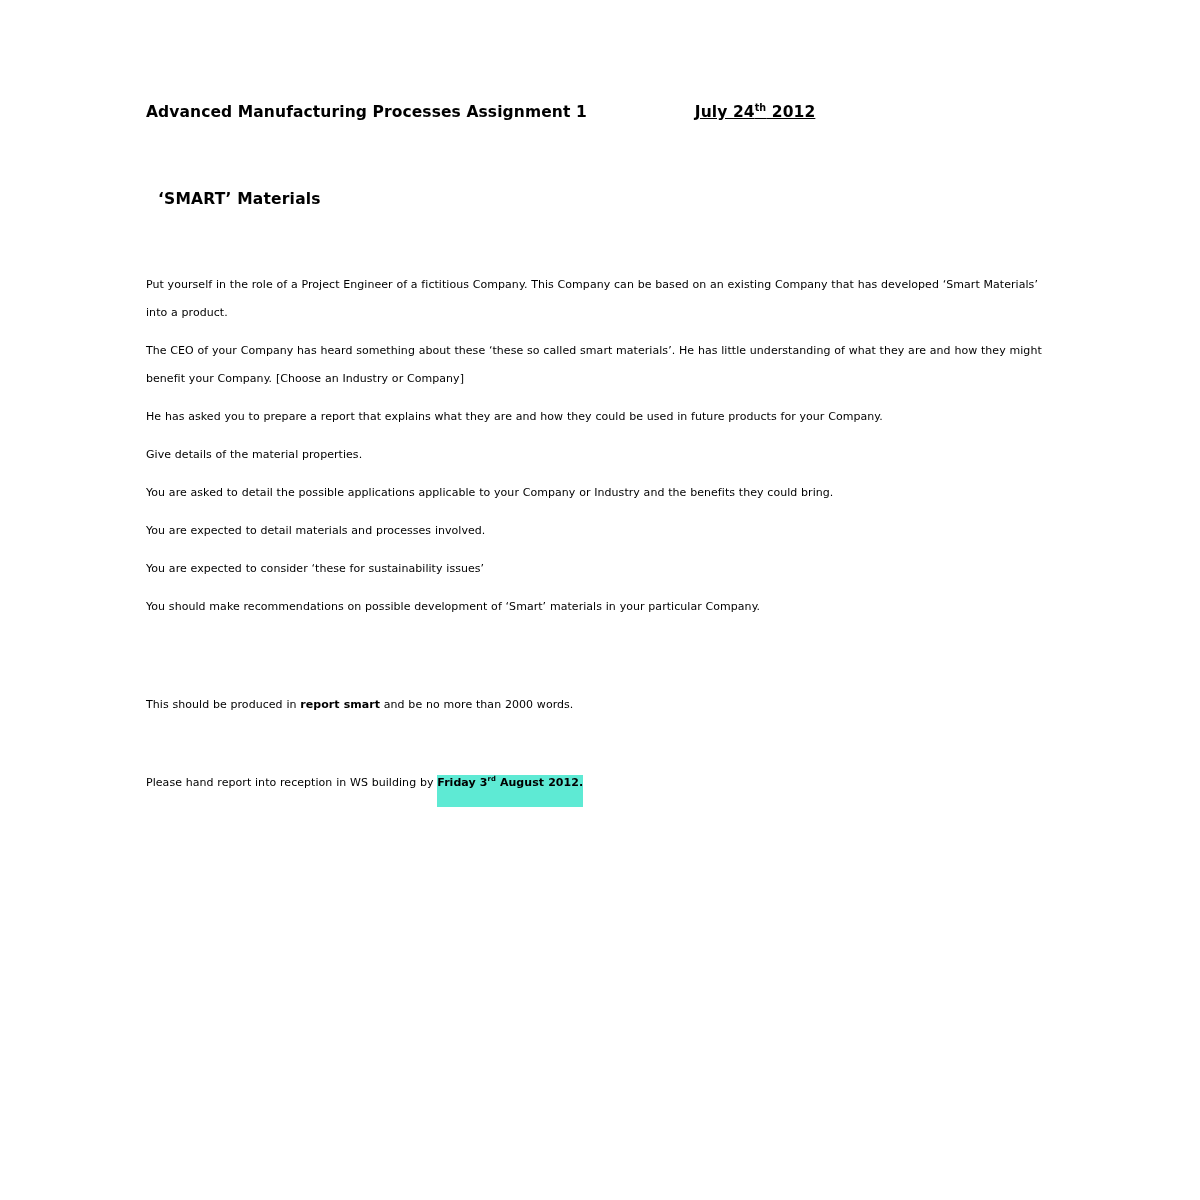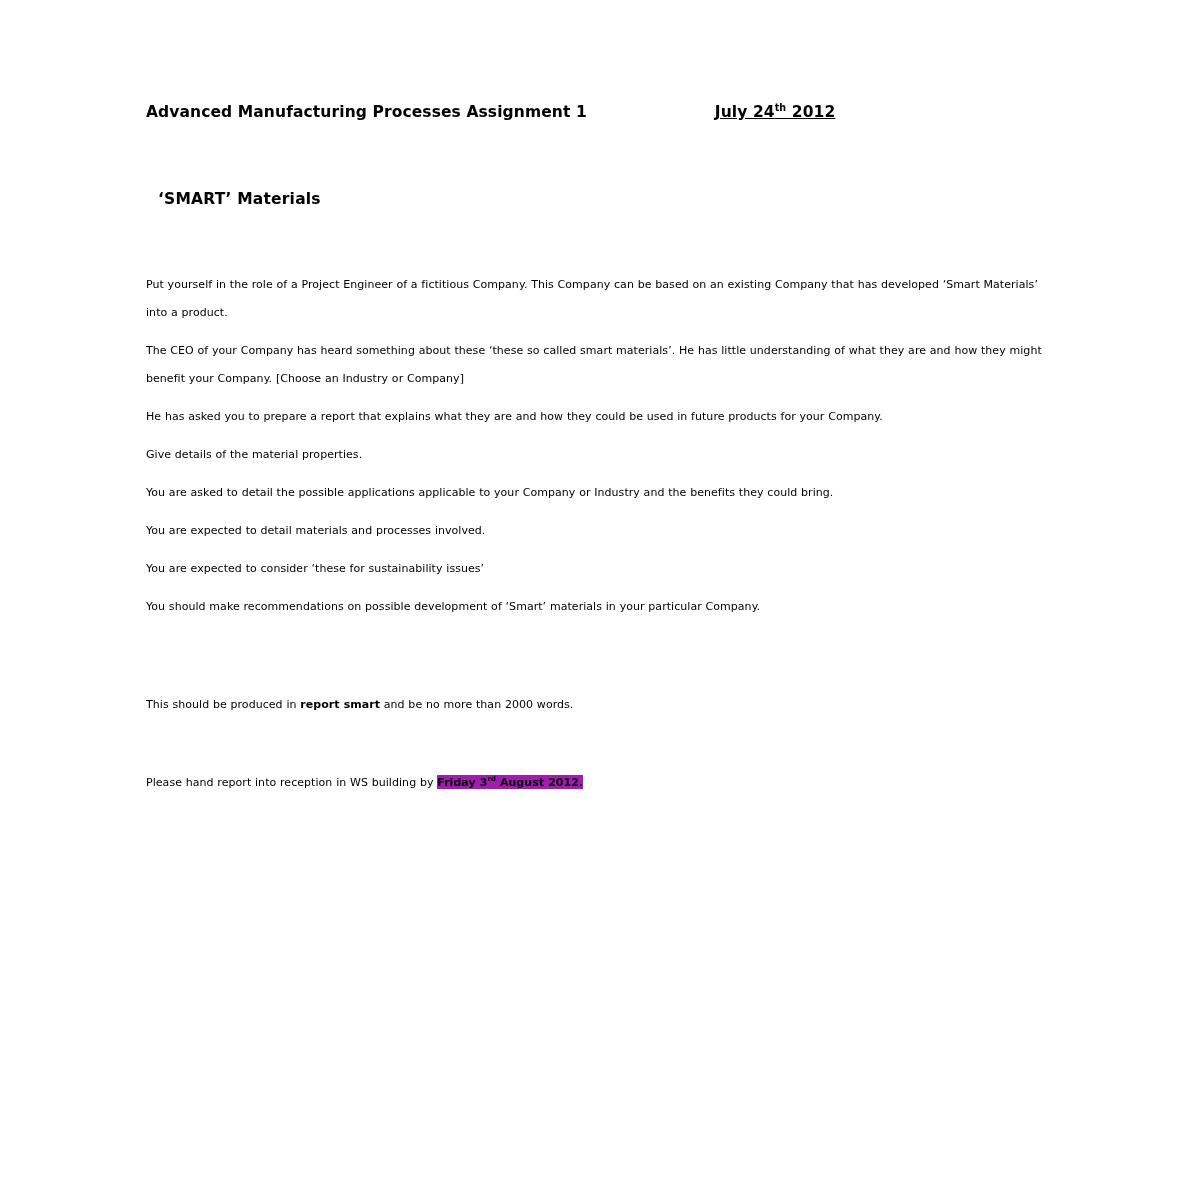--- a/index.html
+++ b/index.html
@@ -30,21 +30,20 @@
 
   
   .doc-header {
     display: flex;
     align-items: baseline;
     font-size: 15.5px;
     font-weight: bold;
     letter-spacing: 0.1px;
     margin: 0 0 0 0;
     line-height: 28px;
-    gap: 20px;
   }
   .doc-header .hdr-title {
     flex: 0 0 auto;
   }
   .doc-header .hdr-date {
     margin-left: 108px;
     white-space: nowrap;
     text-decoration: underline;
   }
   sup {
@@ -81,23 +80,23 @@
   .spacer-lg {
     height: 70px;
   }
   .spacer-md {
     height: 40px;
   }
   b, .bold {
     font-weight: bold;
   }
   .hl {
-    background-color: #a21caf;
+    background-color: #5eead4;
     font-weight: bold;
-    padding: 1px 0 0 0;
+    padding: 1px 0 18px 0;
   }
 </style>
 </head>
 <body>
 
 <div class="page">
   <div class="content">
 
     <div class="doc-header">
       <span class="hdr-title">Advanced Manufacturing Processes Assignment 1</span>

